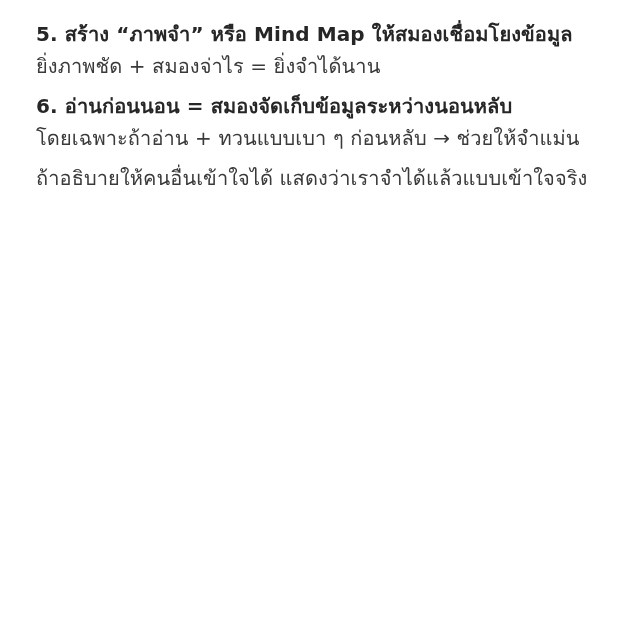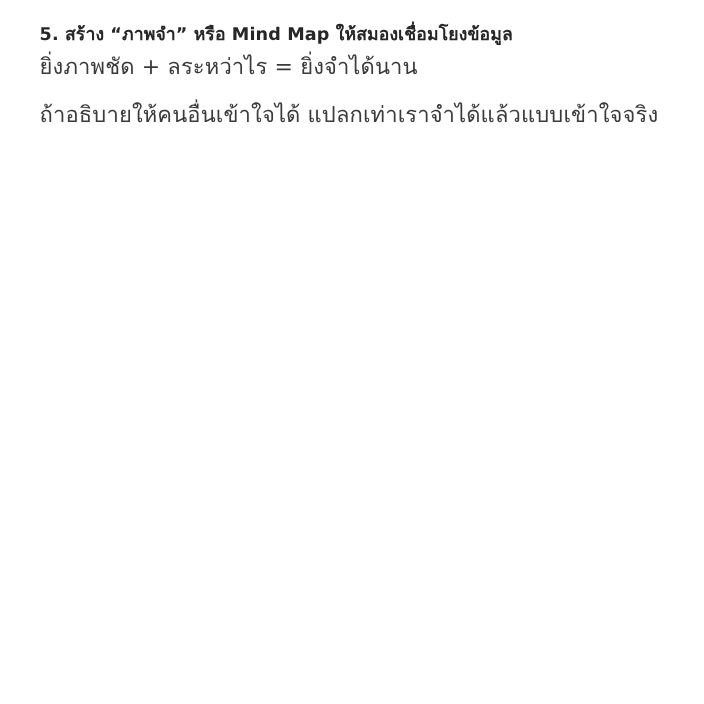--- a/index.html
+++ b/index.html
@@ -18,21 +18,21 @@
     width: 640px;
     height: 640px;
     box-sizing: border-box;
     padding: 18px 36px 0 36px;
     background: #ffffff;
   }
   .block {
     margin: 0 0 2px 0;
   }
   .heading {
-    font-size: 16px;
+    font-size: 20px;
     line-height: 1.62;
     font-weight: bold;
     color: #262626;
     letter-spacing: 0.1px;
     margin: 0;
     padding: 0;
   }
   .body-line {
     font-size: 20px;
     line-height: 1.62;
@@ -46,25 +46,29 @@
     height: 5px;
   }
 </style>
 </head>
 <body style="background: rgb(255, 255, 255);">
 
 <div class="page">
 
   <div class="block">
     <p class="heading">5. สร้าง “ภาพจำ” หรือ Mind Map ให้สมองเชื่อมโยงข้อมูล</p>
-    <p class="body-line">ยิ่งภาพชัด + ลระหว่าไร = ยิ่งจำได้นาน</p>
+    <p class="body-line">ยิ่งภาพชัด + สมองจ่าไร = ยิ่งจำได้นาน</p>
   </div>
 
   <div class="spacer-sm"></div>
 
+  <div class="block">
+    <p class="heading">6. อ่านก่อนนอน = สมองจัดเก็บข้อมูลระหว่างนอนหลับ</p>
+    <p class="body-line">โดยเฉพาะถ้าอ่าน + ทวนแบบเบา ๆ ก่อนหลับ → ช่วยให้จำแม่น</p>
+  </div>
 
   <div class="spacer-sm"></div>
 
   <div class="block">
-    <p class="body-line">ถ้าอธิบายให้คนอื่นเข้าใจได้ แปลกเท่าเราจำได้แล้วแบบเข้าใจจริง</p>
+    <p class="body-line">ถ้าอธิบายให้คนอื่นเข้าใจได้ แสดงว่าเราจำได้แล้วแบบเข้าใจจริง</p>
   </div>
 
 </div>
 
 </body></html>

